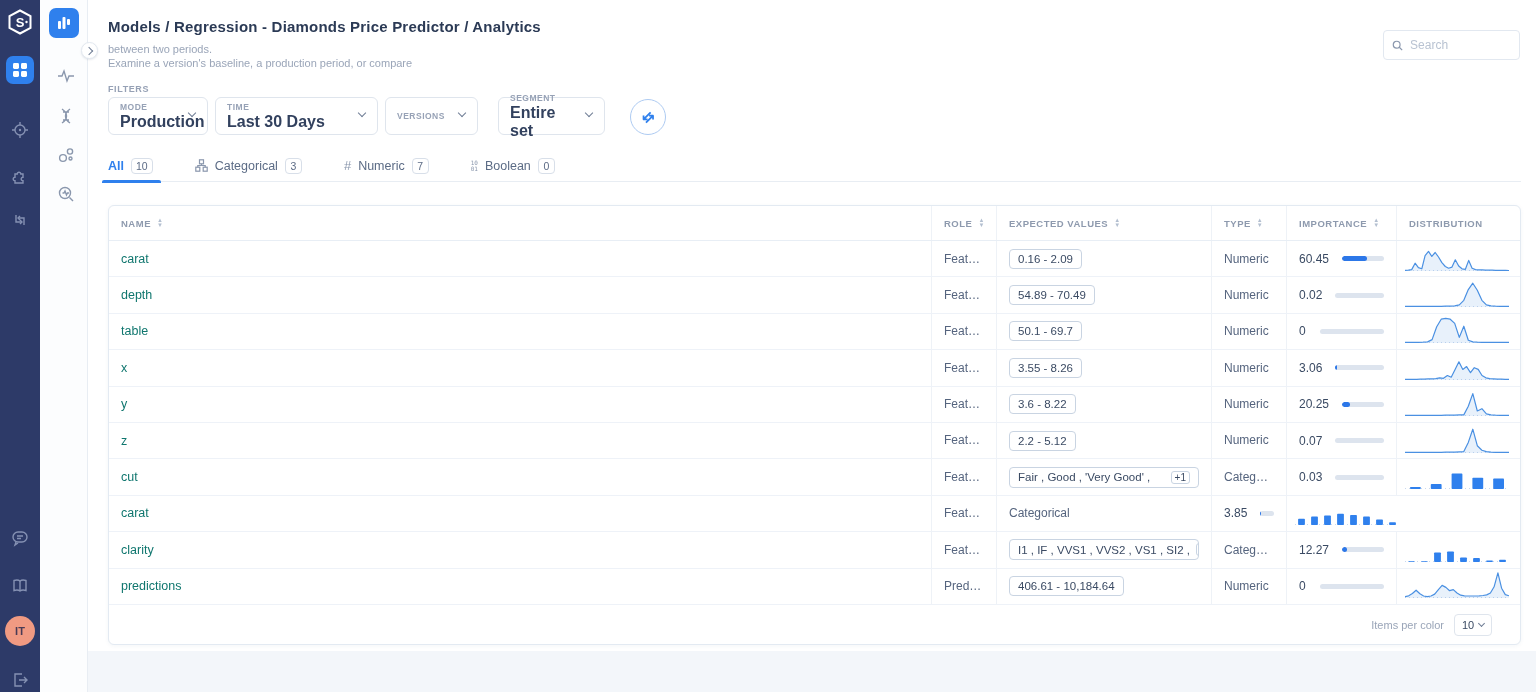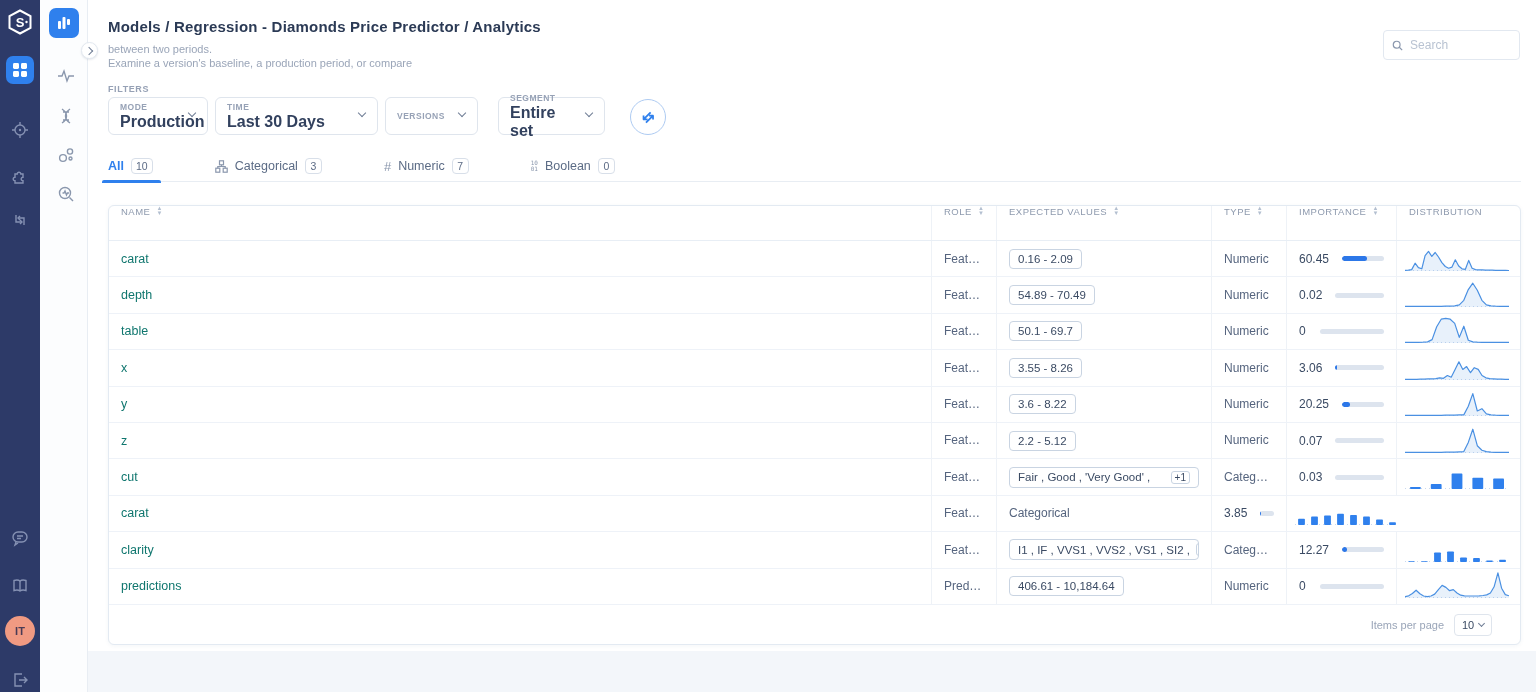--- a/index.html
+++ b/index.html
@@ -55,42 +55,42 @@
   .filter-box .fvalue { font-size:16px; font-weight:700; color:#32415e; }
   .filter-box .fvalue:empty { display:none; }
   .filter-box .chev { position:absolute; right:12px; top:15px; }
   .refresh-btn { position:absolute; left:542px; top:99px; width:36px; height:36px;
     border-radius:50%; border:1px solid #aecbf2; background:#fff; color:#2f80ed;
     display:flex; align-items:center; justify-content:center; }
   .refresh-btn span { display:inline-block; transform:rotate(-45deg); font-size:14px; font-weight:700; }
 
   
   .tabs { position:absolute; left:20px; top:150px; width:1413px; height:32px;
-    border-bottom:1px solid #e8edf3; display:flex; gap:62px; }
+    border-bottom:1px solid #e8edf3; display:flex; align-items:center; gap:42px; }
   .tab { position:relative; height:32px; display:flex; align-items:center; gap:7px;
     font-size:12.5px; color:#5b6b85; }
   .tab .ticon { color:#8a97ad; display:flex; align-items:center; }
   .tab.active { color:#2f80ed; font-weight:700; }
   .tab.active::after { content:""; position:absolute; left:-6px; right:-8px; bottom:-1px;
     height:3px; background:#2f80ed; border-radius:2px 2px 0 0; }
   .count-badge { min-width:17px; height:16px; padding:0 4px; border:1px solid #d8dfe9;
     border-radius:4px; background:#fff; font-size:10.5px; color:#5c6b85; font-weight:400;
     display:flex; align-items:center; justify-content:center; }
   .num-hash { font-size:13px; color:#8a97ad; font-weight:400; }
   .bool-ic { font-family:"DejaVu Sans Mono",monospace; font-size:6px; line-height:6px;
     color:#8a97ad; letter-spacing:0; }
 
   
   .card { position:absolute; left:20px; top:205px; width:1413px; height:440px;
     background:#fff; border:1px solid #e3eaf2; border-radius:6px;
     box-shadow:0 1px 4px rgba(45,70,110,.05); overflow:hidden; }
   .tgrid { display:grid; grid-template-columns:822px 65px 215px 75px 110px 1fr; align-items:center; }
   .thead { height:35px; border-bottom:1px solid #e8eef5; }
-  .th { display:flex; align-items:flex-start; gap:6px; padding:0 12px; font-size:9.5px;
-    font-weight:400; color:#8e9aae; letter-spacing:.5px; height:100%; }
+  .th { display:flex; align-items:center; gap:6px; padding:0 12px; font-size:9.5px;
+    font-weight:700; color:#8e9aae; letter-spacing:.5px; height:100%; }
   .th + .th, .td + .td { border-left:1px solid #eef2f7; }
   .sort { display:flex; flex-direction:column; line-height:5px; font-size:6px; color:#b3bfd0; }
   .trow { height:36.4px; border-bottom:1px solid #eef2f8; }
   .td { display:flex; align-items:center; padding:0 12px; height:100%; overflow:hidden; }
   .c-name { font-size:12.5px; color:#0f766e; }
   .c-role, .c-type { font-size:12px; color:#55647e; white-space:nowrap;
     text-overflow:ellipsis; overflow:hidden; display:block; line-height:36.4px; }
   .chip { display:inline-flex; align-items:center; border:1px solid #c9d4e2; border-radius:4px;
     padding:3px 8px; font-size:11.5px; color:#3a4a63; white-space:nowrap; background:#fff; }
   .chip.wide { width:190px; justify-content:space-between; overflow:hidden; }
@@ -619,21 +619,21 @@
       <span><svg width="104" height="28" viewBox="0 0 104 28">
                   <line x1="0" y1="27.5" x2="104" y2="27.5" stroke="#c9d8ee" stroke-width="1" stroke-dasharray="1,3"></line>
                   <polygon points="0.0,26.6 3.7,25.8 7.4,23.5 11.1,20.2 14.9,23.8 18.6,26.0 22.3,26.6 26.0,26.0 29.7,24.1 33.4,19.6 37.1,15.4 40.9,17.4 44.6,20.7 48.3,19.6 52.0,23.0 55.7,25.2 59.4,25.8 63.1,26.0 66.9,26.0 70.6,26.0 74.3,25.8 78.0,25.5 81.7,24.9 85.4,23.0 89.1,16.8 92.9,2.8 96.6,18.2 100.3,24.6 104.0,25.8 104,28 0,28" fill="#4a90e2" fill-opacity="0.13"></polygon>
                   <polyline points="0.0,26.6 3.7,25.8 7.4,23.5 11.1,20.2 14.9,23.8 18.6,26.0 22.3,26.6 26.0,26.0 29.7,24.1 33.4,19.6 37.1,15.4 40.9,17.4 44.6,20.7 48.3,19.6 52.0,23.0 55.7,25.2 59.4,25.8 63.1,26.0 66.9,26.0 70.6,26.0 74.3,25.8 78.0,25.5 81.7,24.9 85.4,23.0 89.1,16.8 92.9,2.8 96.6,18.2 100.3,24.6 104.0,25.8" fill="none" stroke="#4a90e2" stroke-width="1.2" stroke-linejoin="round"></polyline>
                 </svg></span>
     </div>
   </div>
 </div>
 
       <div class="tfoot">
-        <span class="ipp-label">Items per page</span>
+        <span class="ipp-label">Items per color</span>
         <div class="ipp-select">
           <span>10</span>
           <span class="chev down"></span>
         </div>
       </div>
     </div>
   </div>
 </div>
 
 </body></html>

